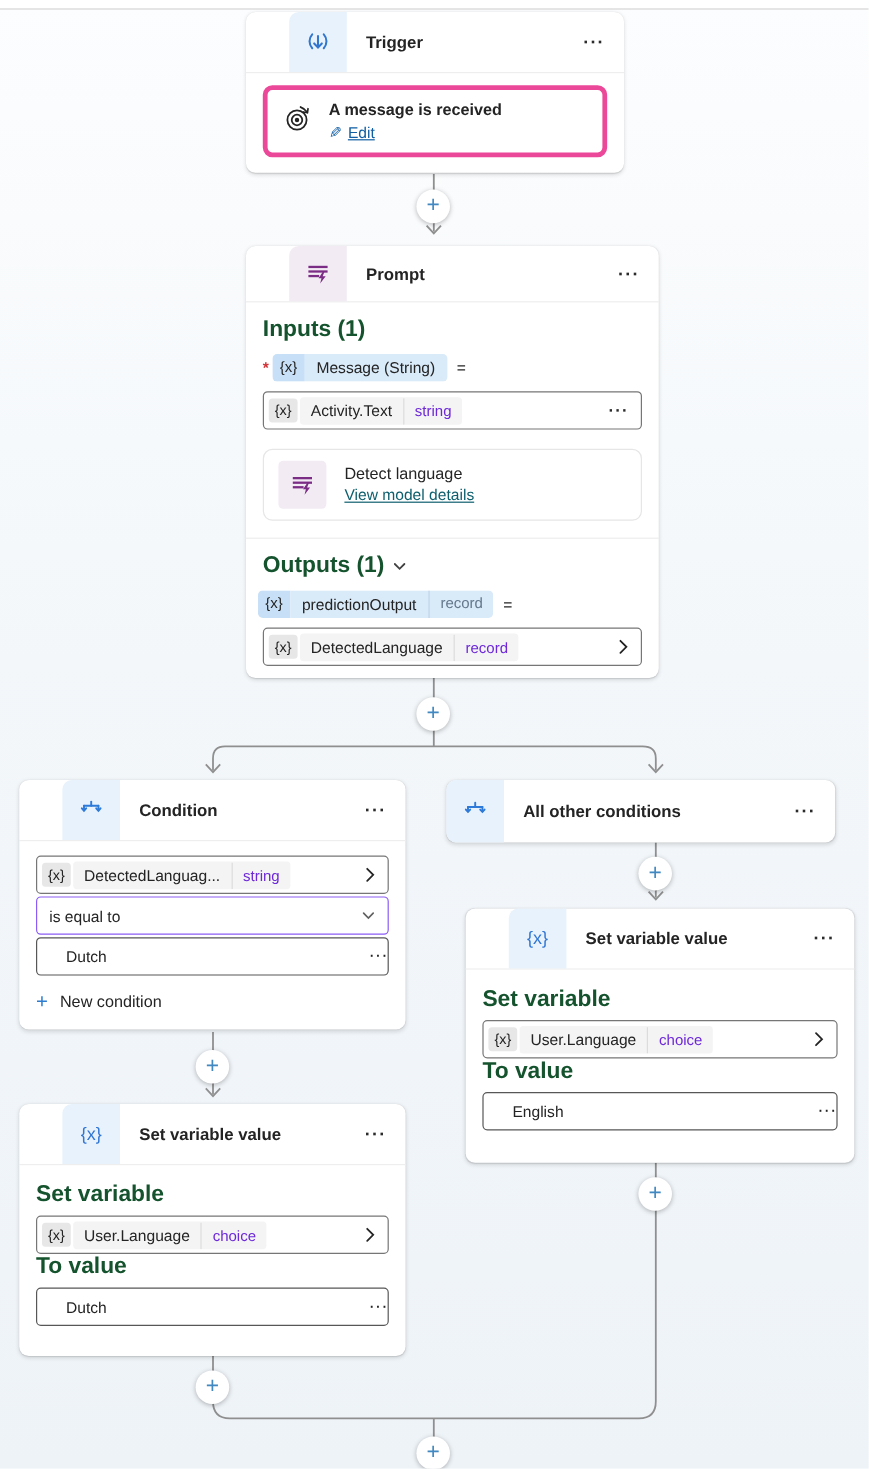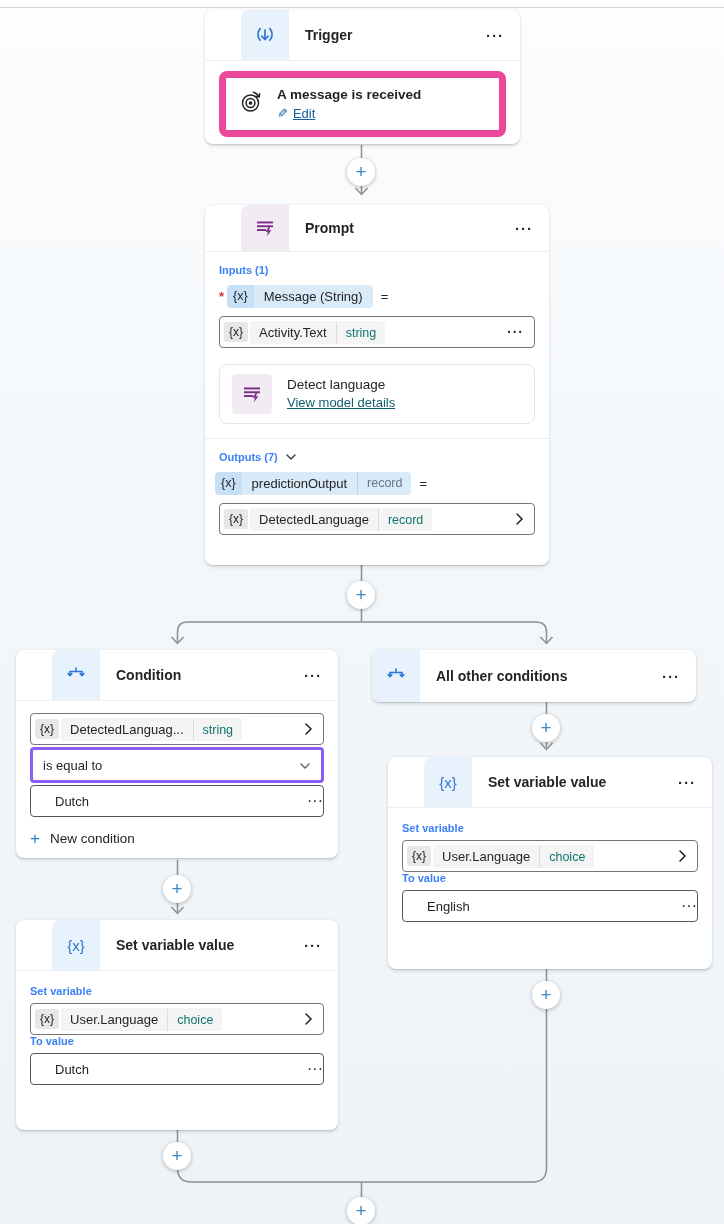--- a/index.html
+++ b/index.html
@@ -17,50 +17,50 @@
   .hdr-divider{border-bottom:1px solid #eeeeee;padding-left:36px;}
   .icon-area{width:48px;height:50px;flex:0 0 48px;display:flex;align-items:center;justify-content:center;border-radius:8px 0 0 0;}
   .icon-area.rounded-full{border-radius:8px 0 0 8px;}
   .icon-area.blue{background:#e7f2fc;}
   .icon-area.purple{background:#f2ebf4;}
   .card-title{font-size:14px;font-weight:700;margin-left:16px;flex:1;}
   .more-btn{margin-right:12px;padding:2px 4px;font-size:15px;font-weight:700;letter-spacing:1px;color:#2b2b2b;cursor:pointer;border-radius:4px;}
   .xhdr{font-size:15px;color:#3076d4;font-weight:400;}
 
   .card-body{padding:12px 14px 14px 14px;}
-  .label{font-size:11px;font-weight:700;color:#3b82f6;}
+  .label{font-size:19px;font-weight:700;color:#14532d;}
   .chev-svg{display:inline-block;vertical-align:middle;}
 
   
-  .trigger-item{margin:10px 14px 0 14px;border:7px solid #ec4899;border-radius:8px;display:flex;align-items:center;gap:13px;padding:9px 12px;background:#fff;}
+  .trigger-item{margin:10px 14px 0 14px;border:4px solid #ec4899;border-radius:8px;display:flex;align-items:center;gap:13px;padding:9px 12px;background:#fff;}
   .item-title{font-size:13.5px;font-weight:700;}
   .edit-row{display:flex;align-items:center;gap:5px;margin-top:4px;cursor:pointer;}
   .edit-row .pencil{color:#115ea3;font-size:13px;transform:scaleX(-1);}
   .edit-row a{color:#115ea3;font-size:13px;text-decoration:underline;}
 
   
   .token-row{display:flex;align-items:center;margin:9px 0 8px 0;}
   .req{color:#d13438;font-size:13px;margin-right:3px;font-weight:700;}
   .token{display:inline-flex;align-items:stretch;border-radius:4px;overflow:hidden;font-size:12.5px;}
   .token .tk-x{background:#c7e0f7;padding:4px 6px;color:#242424;}
   .token .tk-name{background:#d9eaf9;padding:4px 10px;color:#242424;font-size:13px;}
   .token .tk-type{background:#d9eaf9;padding:4px 9px 4px 9px;color:#64788c;border-left:1px solid #b9d2ea;}
   .eq{margin-left:8px;font-size:13px;color:#242424;}
 
   
   .field{height:30px;border:1px solid #767676;border-radius:4px;background:#fff;display:flex;align-items:center;cursor:pointer;}
   .field .chip-x{background:#e7e7e7;border-radius:3px;margin-left:4px;padding:3px 5px;font-size:12px;color:#242424;}
   .field .seg{display:flex;align-items:flex-end;background:#f4f4f4;border-radius:3px;margin-left:2px;overflow:hidden;}
   .field .seg-name{padding:4px 9px;font-size:13px;color:#242424;}
-  .field .seg-type{padding:4px 9px;font-size:12.5px;color:#0f766e;border-left:1px solid #dcdcdc;}
+  .field .seg-type{padding:4px 9px;font-size:12.5px;color:#6d28d9;border-left:1px solid #dcdcdc;}
   .field .spacer{flex:1;}
   .field .chev-right{margin-right:10px;display:flex;align-items:center;}
   .field .dots{margin-right:10px;font-size:14px;font-weight:700;letter-spacing:1px;color:#2b2b2b;}
 
-  .dd{height:30px;border:3px solid #8b5cf6;border-radius:4px;background:#fff;display:flex;align-items:center;margin-top:2px;cursor:pointer;}
+  .dd{height:30px;border:1px solid #8b5cf6;border-radius:4px;background:#fff;display:flex;align-items:center;margin-top:2px;cursor:pointer;}
   .dd .dd-text{font-size:13px;margin-left:10px;flex:1;}
   .dd .chev{margin-right:10px;}
   .input-box{height:30px;border:1px solid #575757;border-radius:4px;background:#fff;display:flex;align-items:center;margin-top:2px;}
   .input-box .val{font-size:13px;margin-left:24px;flex:1;}
 
   .new-cond{display:flex;align-items:center;gap:10px;margin-top:13px;cursor:pointer;}
   .new-cond .plus-glyph{color:#2c7cd0;font-size:17px;font-weight:400;line-height:1;}
   .new-cond .nc-label{font-size:13.5px;color:#242424;}
 
   
@@ -182,21 +182,21 @@
         </div>
         <div>
           <div class="model-name">Detect language</div>
           <a class="model-link">View model details</a>
         </div>
       </div>
 
       <div class="section-divider"></div>
 
       <div class="outputs-label-row">
-        <span class="label">Outputs (7)</span>
+        <span class="label">Outputs (1)</span>
         <svg class="chev-svg" width="12" height="8" viewBox="0 0 12 8" fill="none" stroke="#424242" stroke-width="1.5" stroke-linecap="round">
             <path d="M2 2 L6 6 L10 2"></path>
           </svg>
       </div>
 
       <div class="token-row" style="margin-left:-4px;">
         <span class="token">
           <span class="tk-x">{x}</span>
           <span class="tk-name">predictionOutput</span>
           <span class="tk-type">record</span>

